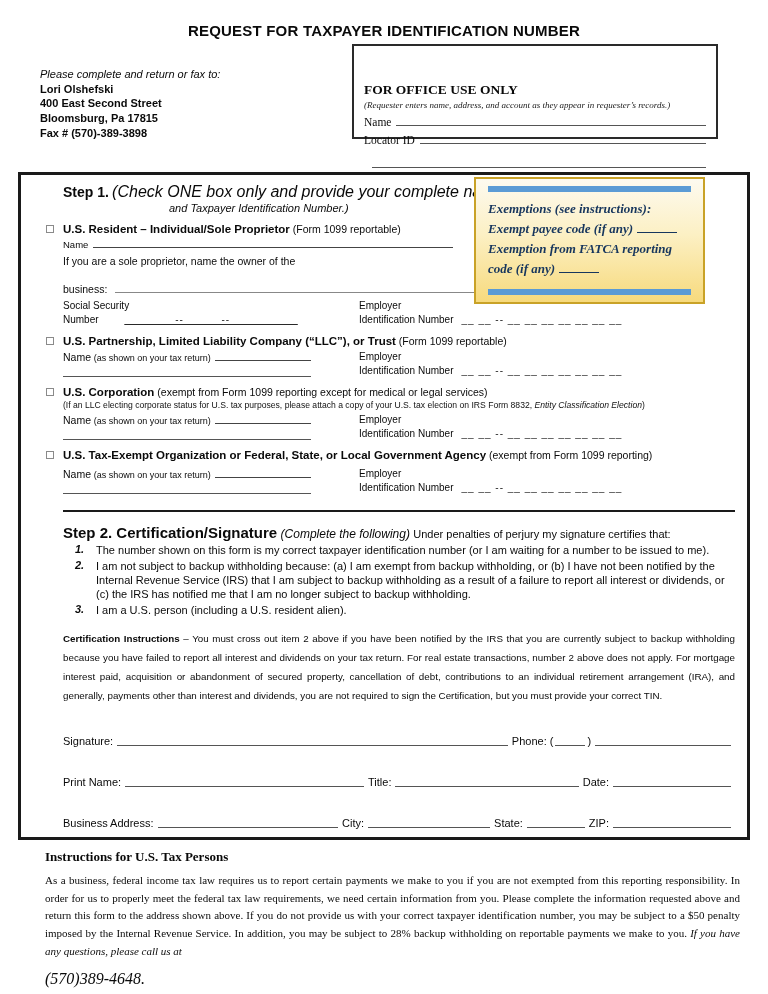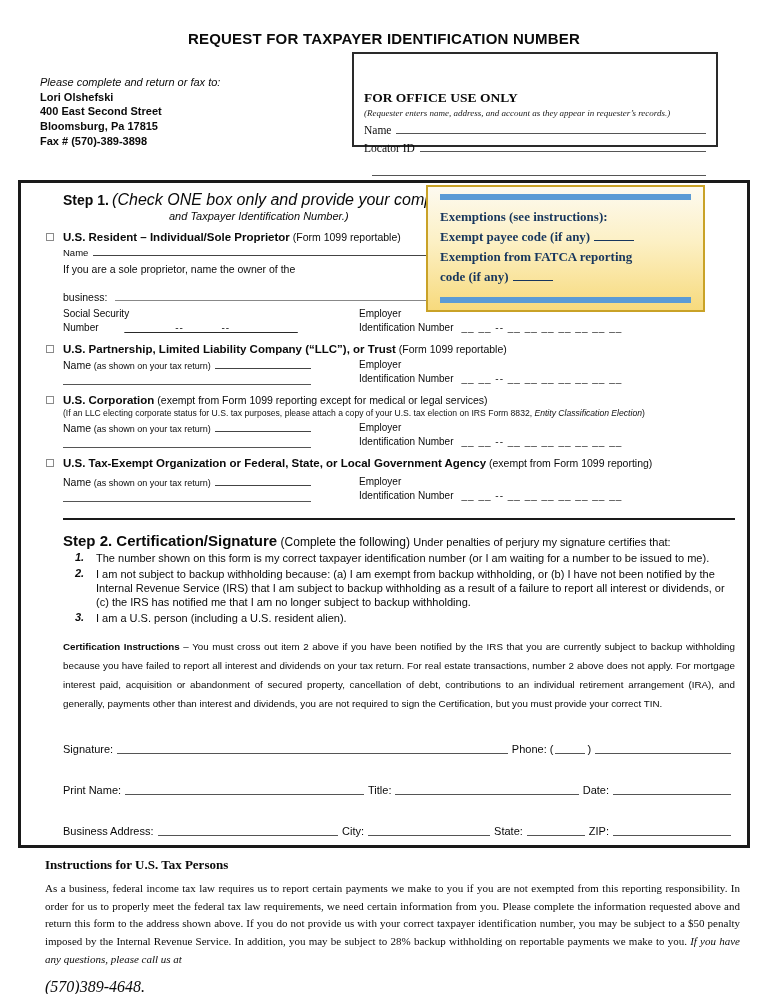--- a/index.html
+++ b/index.html
@@ -1,21 +1,21 @@
 <!DOCTYPE html>
 <html><head>
 <meta charset="utf-8">
 <style>
   * { box-sizing: border-box; }
   html,body { margin:0; padding:0; }
   body {
     width:768px; height:994px; background:#ffffff; color:#0a0a0a;
     font-family:"Liberation Sans", sans-serif; position:relative; overflow:hidden;
   }
-  .page-title { text-align:center; font-weight:bold; font-size:15px; padding-top:30px; letter-spacing:0.2px; }
+  .page-title { text-align:center; font-weight:bold; font-size:15px; padding-top:22px; letter-spacing:0.2px; }
 
   
   .header { position:relative; height:112px; margin-top:5px; }
   .addr { position:absolute; left:40px; top:23px; font-size:11px; line-height:1.34; }
   .addr .note { font-style:italic; }
   .addr .b { font-weight:bold; }
   .office-box {
     position:absolute; left:352px; top:0; width:366px; height:95px;
     border:2px solid #2a2a2a; padding:5px 10px 6px 10px;
     font-family:"Liberation Serif", serif;
@@ -24,25 +24,25 @@
   .office-sub { font-style:italic; font-size:9px; margin-top:2px; color:#1a1a1a; }
   .office-line { display:flex; align-items:baseline; font-size:11.5px; margin-top:5px; }
   .office-line .fill { flex:1; border-bottom:1px solid #555; margin-left:5px; height:11px; }
   .office-line.blank-only { margin-top:11px; }
   .office-line.blank-only .fill { margin-left:8px; }
 
   
   .main-box { position:relative; margin:16px 18px 0 18px; border:3px solid #1a1a1a; padding:8px 0 8px 0; min-height:550px; }
 
   .exempt-box {
-    position:absolute; top:2px; right:42px; width:279px;
+    position:absolute; top:2px; right:42px; width:231px;
     border:2px solid #c9a227;
     background:linear-gradient(180deg,#fdfaf0 0%, #fcf0c4 45%, #f7da7d 100%);
     padding:4px 12px 4px 12px;
-    font-family:"Liberation Serif", serif; font-weight:bold;
+    font-family:"Liberation Serif", serif; font-style:italic; font-weight:bold;
     color:#17365d; font-size:13px; line-height:1.55;
   }
   .exempt-bar { height:6px; background:#5b9bd5; margin:3px 0 7px 0; }
   .exempt-bar.bottom { margin:9px 0 3px 0; }
   .short-ul { display:inline-block; width:40px; border-bottom:1.5px solid #17365d; height:10px; margin-left:4px; }
 
   .step1 { font-size:11.5px; }
   .step1-head { margin-left:42px; }
   .step-label { font-weight:bold; font-size:14px; }
   .ital { font-style:italic; }
@@ -74,21 +74,21 @@
   .n-line2 { border-bottom:1.5px solid #555; height:12px; }
   .nm { font-size:10.5px; }
   .paren { font-size:9px; }
   .opt-note { margin:2px 0 0 42px; font-size:8.6px; color:#111; }
 
   .divider { border-top:2.5px solid #1a1a1a; margin:16px 12px 0 42px; }
 
   .step2 { margin:12px 12px 0 42px; }
   .step2-head { font-size:11px; }
   .step2-head .step-label2 { font-weight:bold; font-size:15px; }
-  .step2-head .note { font-size:12px; }
+  .step2-head .note { font-style:italic; font-size:12px; }
   .s2item { display:flex; margin-top:2px; }
   .s2item .num { width:21px; flex:0 0 auto; font-weight:bold; font-style:italic; font-size:11px; margin-left:12px; }
   .s2item .itext { flex:1; font-size:11px; line-height:1.28; }
   .cert { margin-top:13px; font-size:9.8px; line-height:1.92; text-align:justify; }
   .cert .cl { font-weight:bold; }
 
   .sigrow { display:flex; align-items:flex-start; font-size:11px; margin-top:29px; }
   .sigrow .fill { flex:1; border-bottom:1px solid #555; margin:0 4px; height:11px; }
   .sigrow .ul { display:inline-block; border-bottom:1px solid #555; height:11px; margin:0 4px; }
   .sigrow .lbl { white-space:nowrap; }

